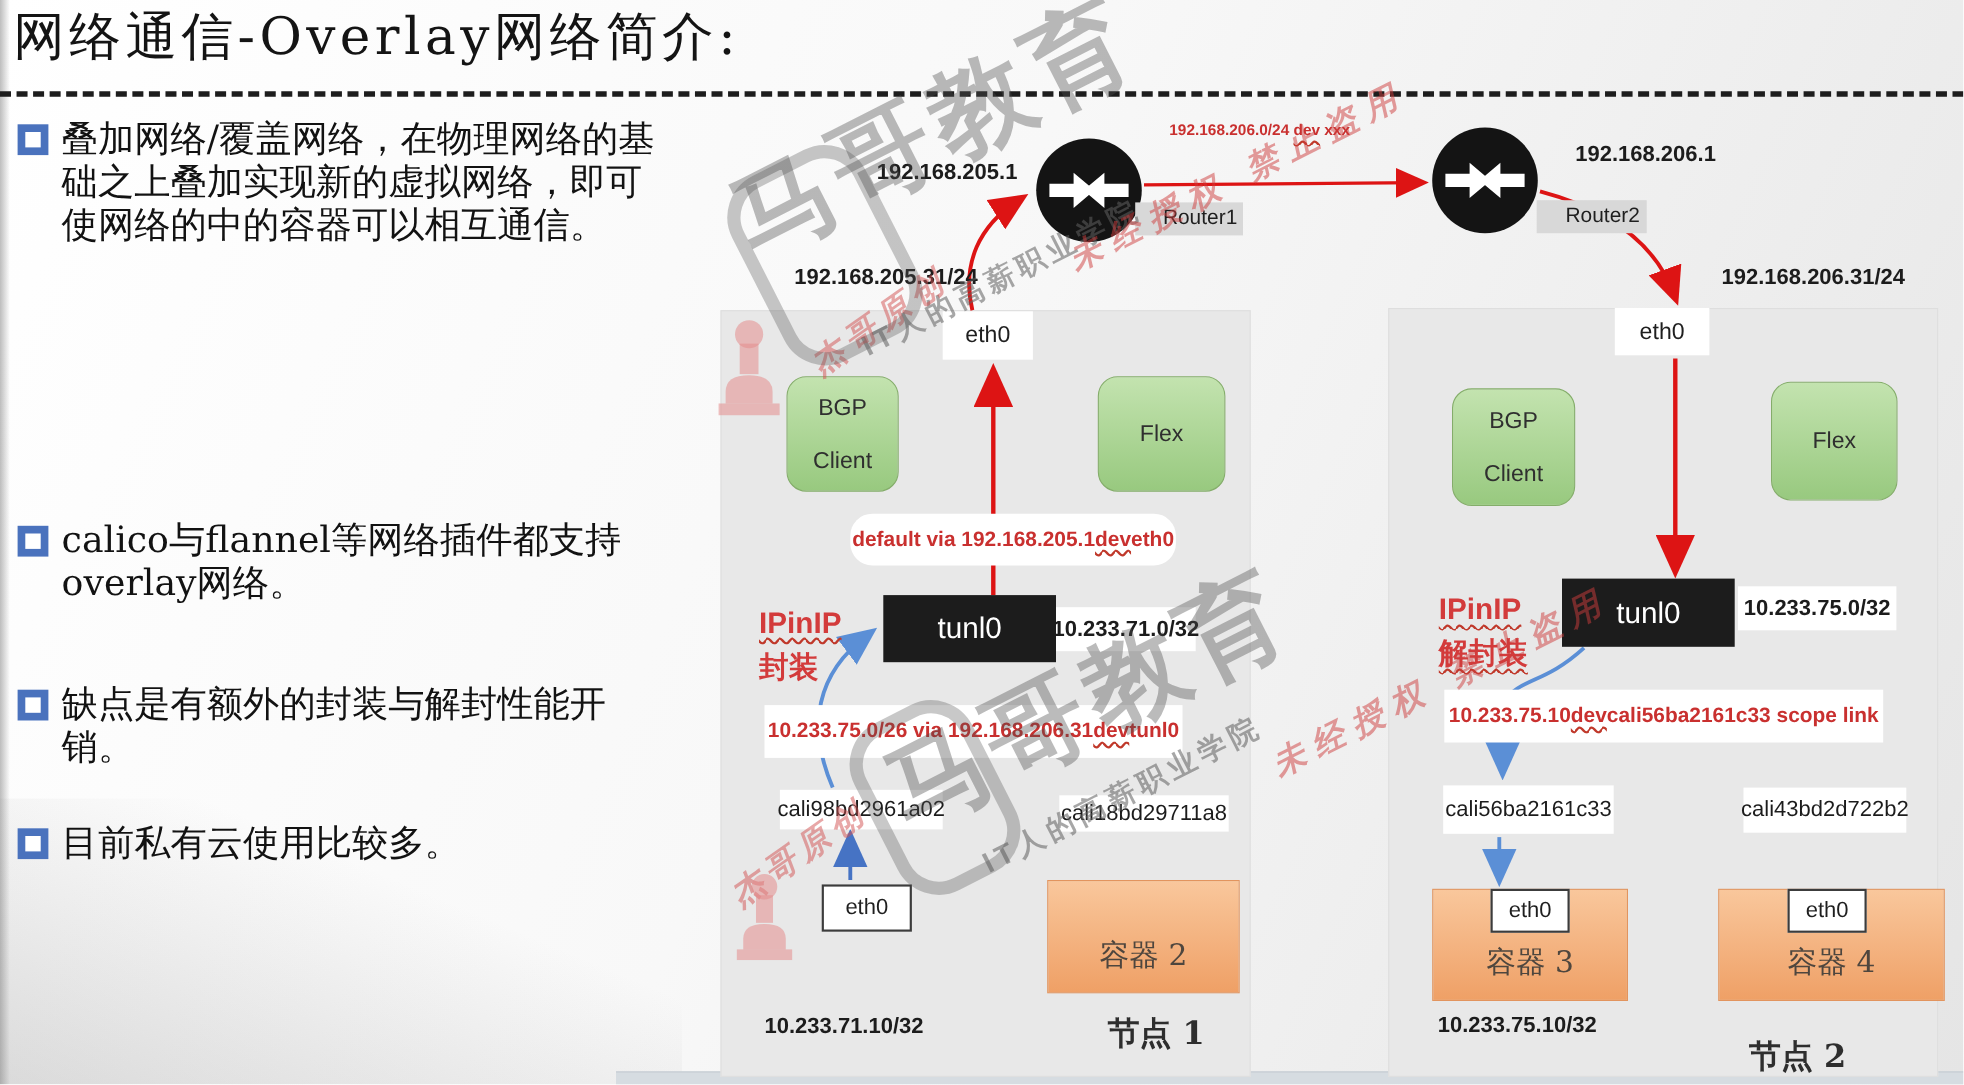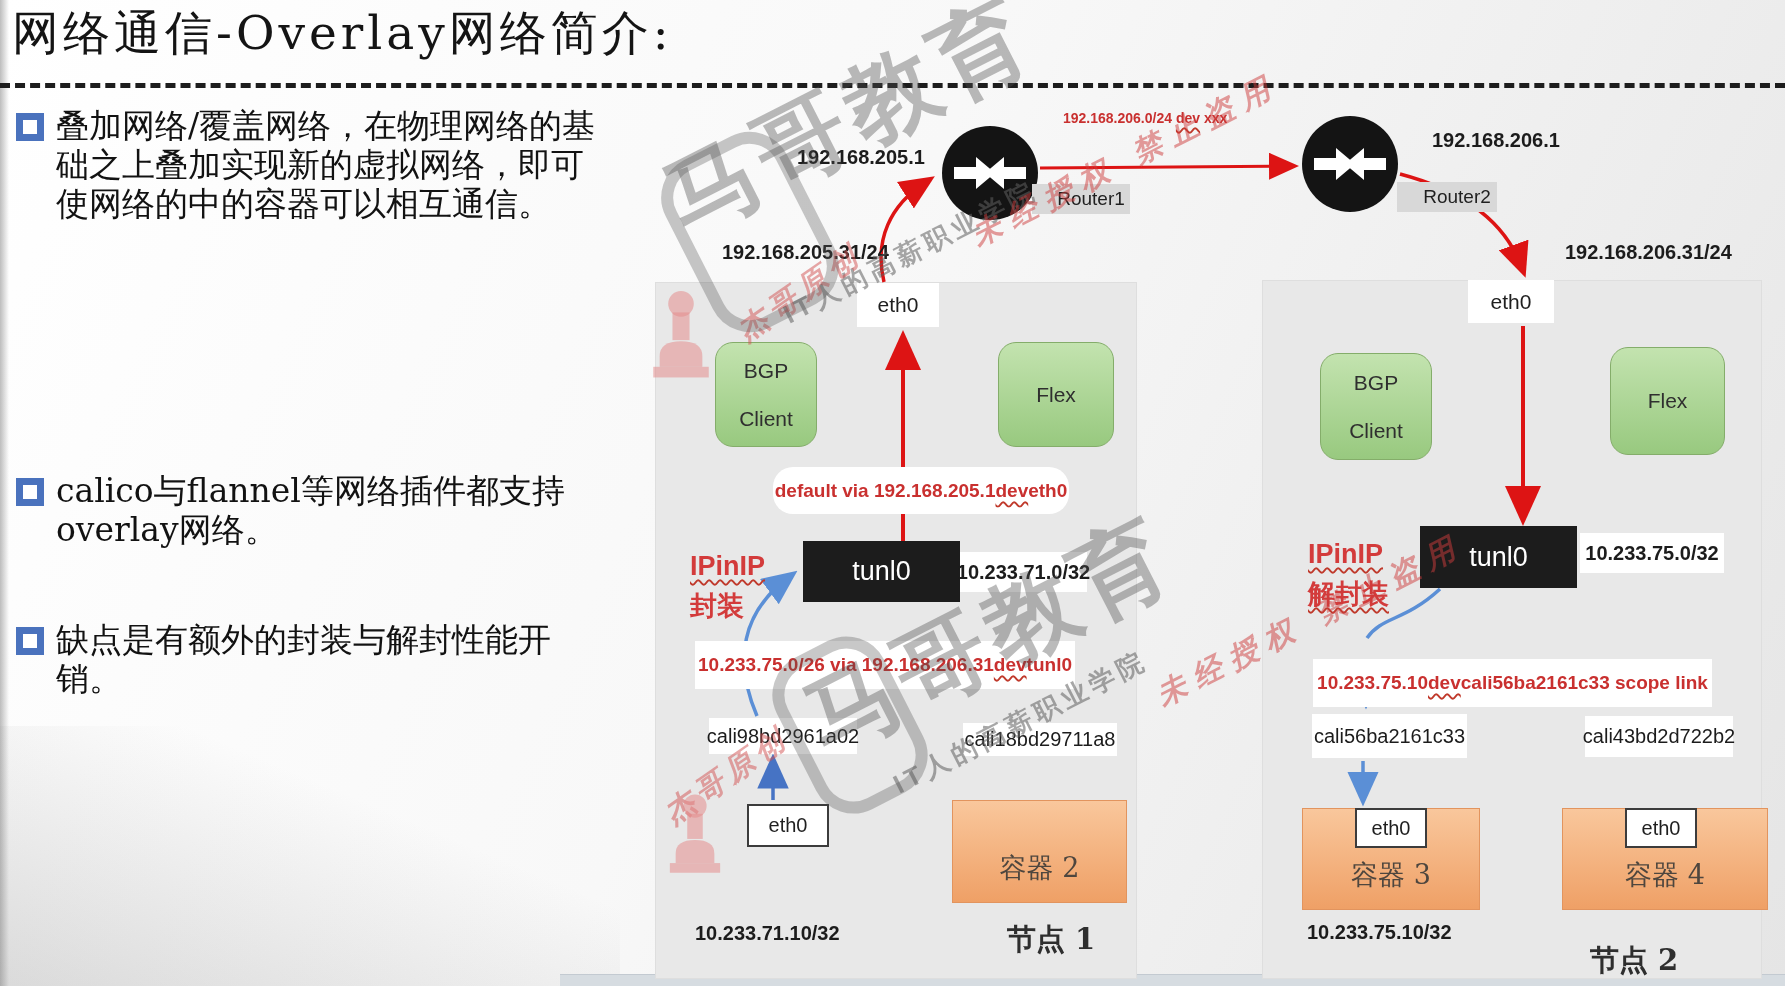--- a/index.html
+++ b/index.html
@@ -74,21 +74,21 @@
   .eth-c4{left:1625px;top:808px;width:68px;height:36px;z-index:3;}
   .r1lbl{left:1032px;top:184px;width:78px;height:30px;}
   .r2lbl{left:1397px;top:182px;width:80px;height:30px;}
   .t-r1ip{left:797px;top:146px;}
   .t-r2ip{left:1432px;top:129px;}
   .t-up1{left:722px;top:241px;}
   .t-up2{left:1565px;top:241px;}
   .t-inter{left:1063px;top:110px;}
   .defroute{left:773px;top:467px;width:296px;height:47px;border-radius:20px;}
   .route1{left:695px;top:641px;width:380px;height:48px;}
-  .route2{left:1313px;top:659px;width:399px;height:48px;}
+  .route2{left:1313px;top:627px;width:399px;height:48px;}
   .tunl1ip{left:960px;top:552px;width:127px;height:40px;}
   .tunl2ip{left:1580px;top:533px;width:144px;height:40px;}
   .cali1a{left:709px;top:718px;width:148px;height:36px;}
   .cali1b{left:963px;top:723px;width:154px;height:33px;}
   .cali2a{left:1312px;top:714px;width:155px;height:44px;}
   .cali2b{left:1585px;top:716px;width:148px;height:41px;}
   .encap{position:absolute;color:#d33b3b;font-weight:700;font-size:27px;line-height:40px;z-index:3;white-space:nowrap;}
   .encap1{left:690px;top:546px;}
   .encap2{left:1308px;top:534px;}
   .podip1{left:695px;top:922px;}
@@ -133,20 +133,24 @@
     <span class="bullet-sq"></span>
     <span class="bullet-text">叠加网络/覆盖网络，在物理网络的基础之上叠加实现新的虚拟网络，即可使网络的中的容器可以相互通信。</span>
   </div>
   <div class="abs bullet b3">
     <span class="bullet-sq"></span>
     <span class="bullet-text">calico与flannel等网络插件都支持overlay网络。</span>
   </div>
   <div class="abs bullet b4">
     <span class="bullet-sq"></span>
     <span class="bullet-text">缺点是有额外的封装与解封性能开销。</span>
+  </div>
+  <div class="abs bullet b5">
+    <span class="bullet-sq"></span>
+    <span class="bullet-text">目前私有云使用比较多。</span>
   </div>
 
   <div class="abs node node1"></div>
   <div class="abs node node2"></div>
 
   <svg id="arrows" class="abs" width="1785" height="986">
     <defs>
       <marker id="mred" markerWidth="10" markerHeight="9" refX="7" refY="4.5" orient="auto">
         <polygon points="0,0 10,4.5 0,9" fill="#dd1414"></polygon>
       </marker>

